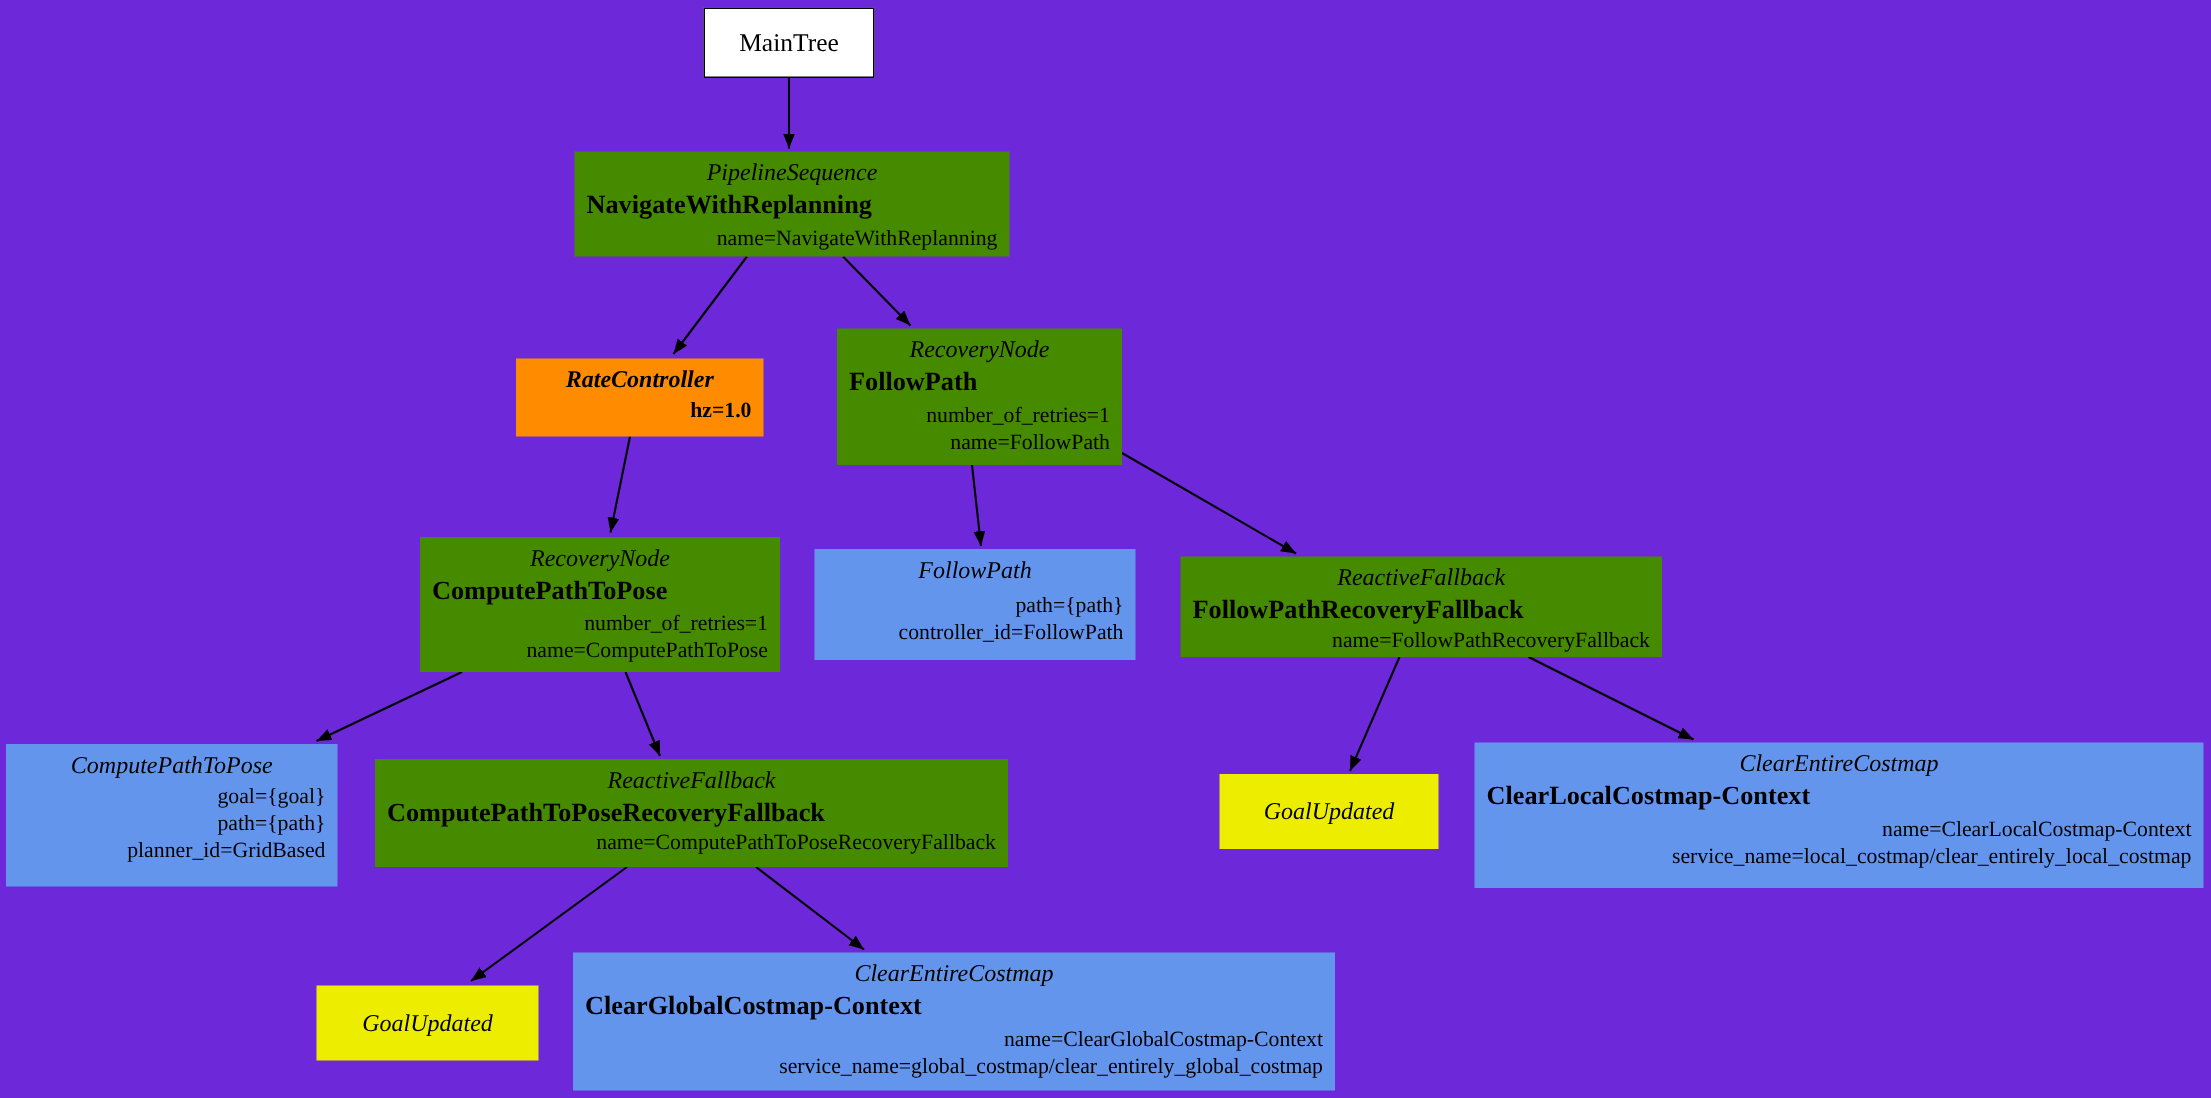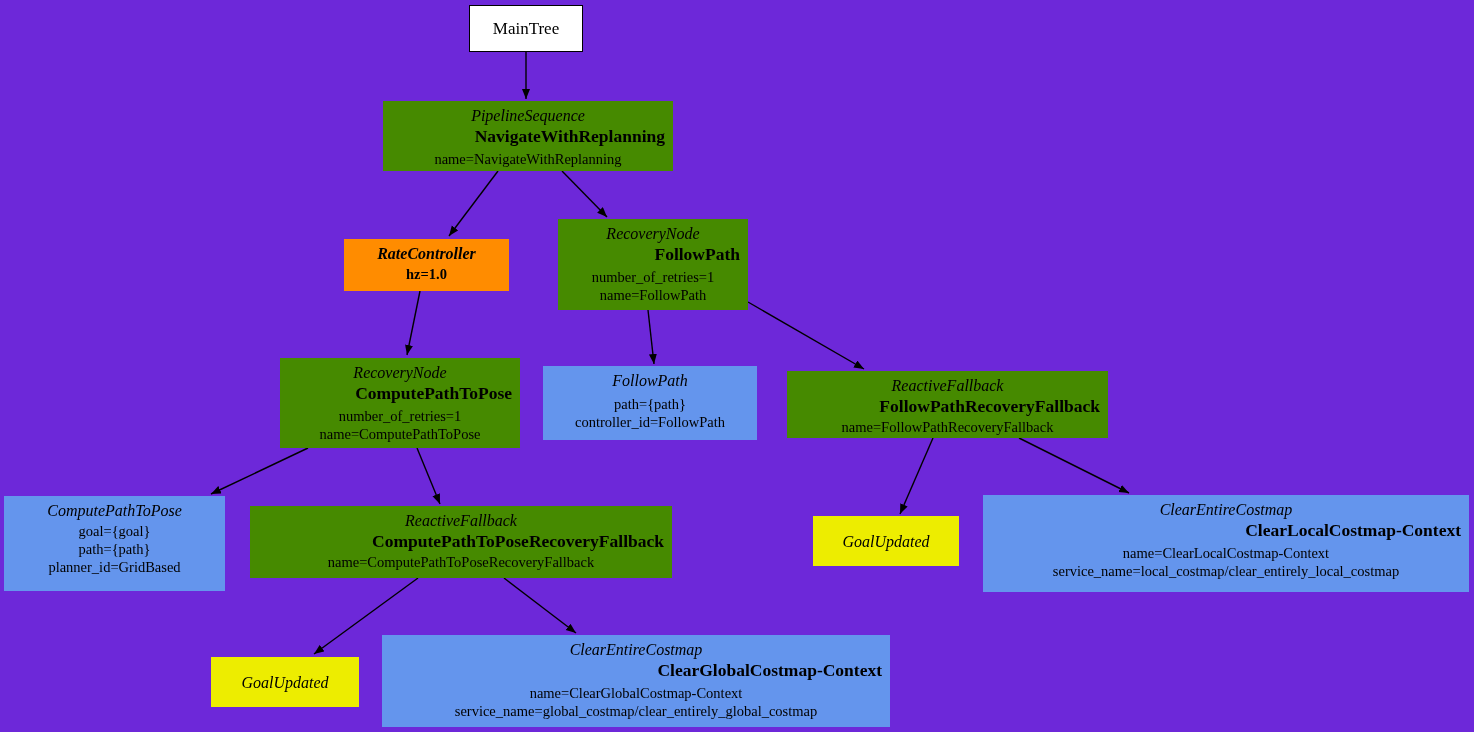--- a/index.html
+++ b/index.html
@@ -21,28 +21,28 @@
     font-style:italic;
     font-size:16px;
     line-height:20px;
     text-align:center;
     white-space:nowrap;
   }
   .node .name{
     font-weight:bold;
     font-size:17.5px;
     line-height:20px;
-    text-align:right;
+    text-align:left;
     white-space:nowrap;
   }
   .node .params{margin-top:4px;}
   .node .param{
     font-size:14.5px;
     line-height:18px;
-    text-align:center;
+    text-align:right;
     white-space:nowrap;
   }
   .root{
     background:#ffffff;
     border:1px solid #000;
     display:flex;align-items:center;justify-content:center;
   }
   .root .type{font-style:normal;font-size:17px;}
   .control{background:#468A00;}
   .decorator{background:#FF8C00;}

